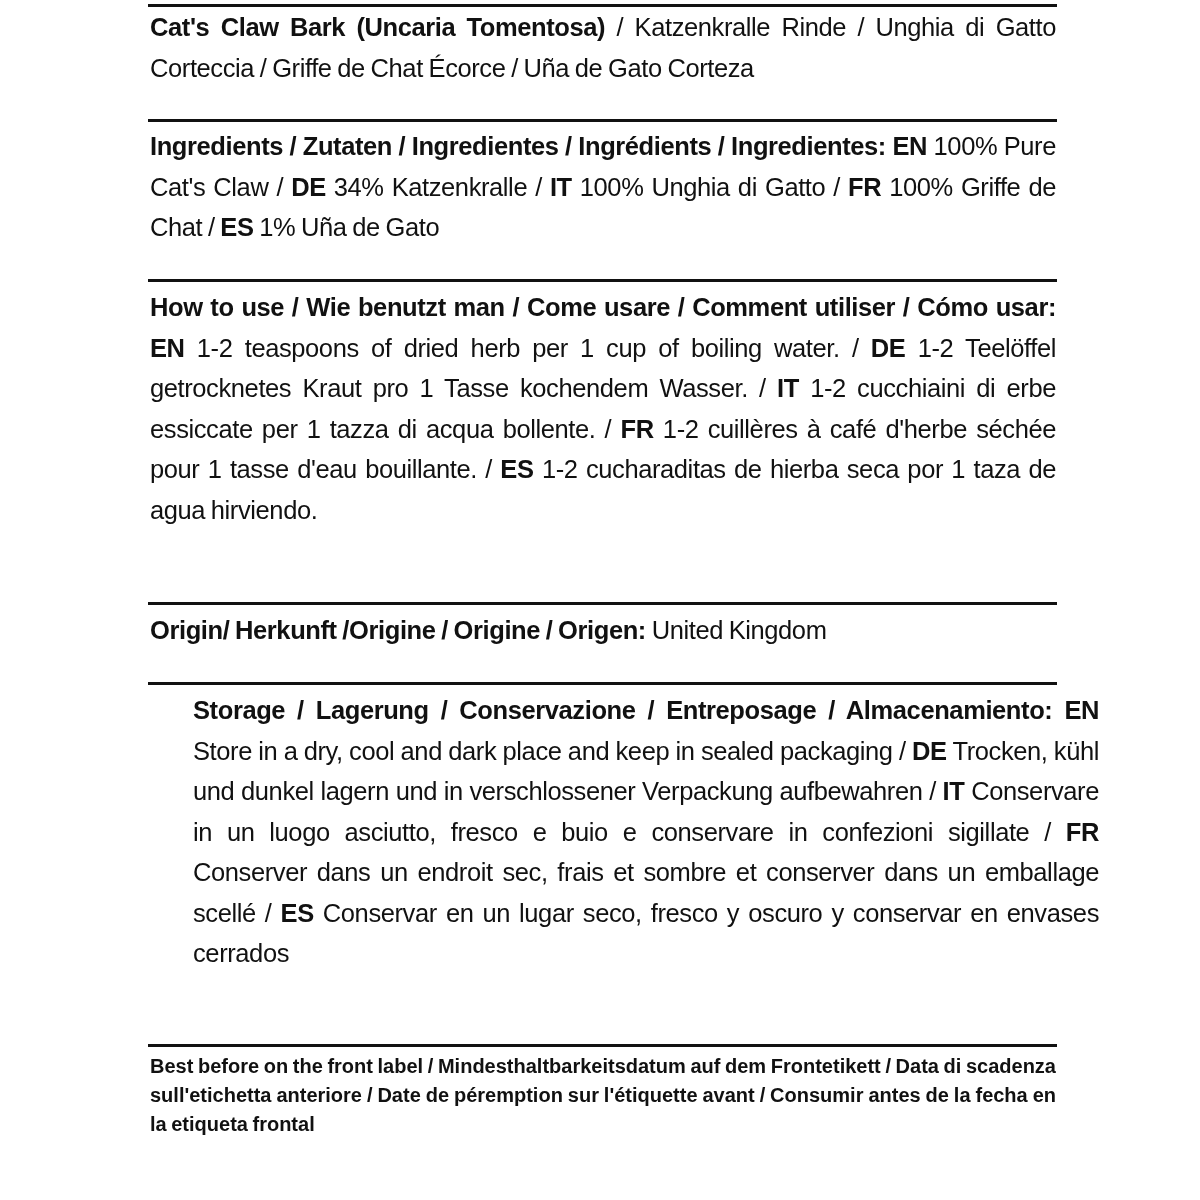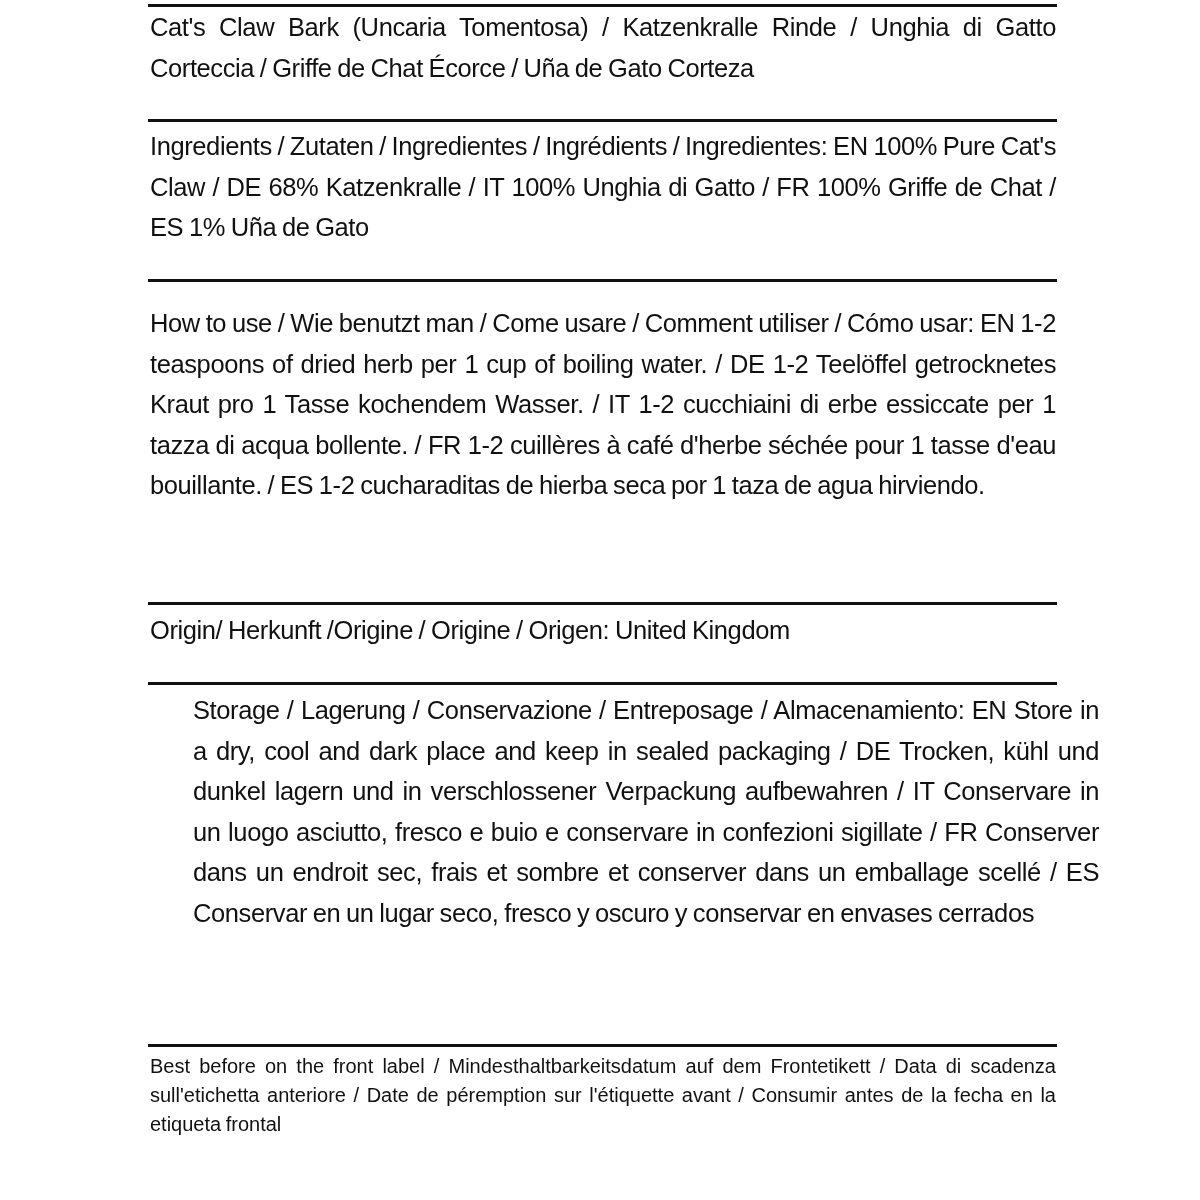--- a/index.html
+++ b/index.html
@@ -25,54 +25,54 @@
     .section {
       position: absolute;
       left: 150px;
       width: 906px;
       font-size: 25.5px;
       line-height: 40.5px;
       text-align: justify;
       letter-spacing: -0.4px;
       word-spacing: -1px;
     }
-    .section b { font-weight: normal; }
+    .section b { font-weight: bold; }
     .section.tight {
       line-height: 29px;
       font-size: 20px;
       letter-spacing: 0px;
     }
     #rule-0 { top: 4px; }
     #rule-1 { top: 119px; }
     #rule-2 { top: 279px; }
     #rule-3 { top: 602px; }
     #rule-4 { top: 682px; }
     #rule-5 { top: 1044px; }
 
     #sec-title { top: 7px; }
     #sec-ingredients { top: 126px; }
-    #sec-howto { top: 303px; }
+    #sec-howto { top: 287px; }
     #sec-origin { top: 610px; }
     #sec-storage { top: 690px; margin-left: 43px; }
     #sec-bestbefore { top: 1052px; }
   </style>
 </head>
 <body>
 
 <div class="rule" id="rule-0"></div>
 
 <div class="section" id="sec-title">
   <b>Cat's Claw Bark (Uncaria Tomentosa)</b><span> / Katzenkralle Rinde / Unghia di Gatto Corteccia / Griffe de Chat Écorce / Uña de Gato Corteza</span>
 </div>
 
 <div class="rule" id="rule-1"></div>
 
 <div class="section" id="sec-ingredients">
   <b>Ingredients / Zutaten / Ingredientes / Ingrédients / Ingredientes:</b>
-  <b>EN</b><span> 100% Pure Cat's Claw / </span><b>DE</b><span> 68% Katzenkralle / </span><b>IT</b><span> 100% Unghia di Gatto / </span><b>FR</b><span> 100% Griffe de Chat / </span><b>ES</b><span> 1% Uña de Gato</span>
+  <b>EN</b><span> 100% Pure Cat's Claw / </span><b>DE</b><span> 34% Katzenkralle / </span><b>IT</b><span> 100% Unghia di Gatto / </span><b>FR</b><span> 100% Griffe de Chat / </span><b>ES</b><span> 1% Uña de Gato</span>
 </div>
 
 <div class="rule" id="rule-2"></div>
 
 <div class="section" id="sec-howto">
   <b>How to use / Wie benutzt man / Come usare / Comment utiliser / Cómo usar:</b>
   <b>EN</b><span> 1-2 teaspoons of dried herb per 1 cup of boiling water. / </span><b>DE</b><span> 1-2 Teelöffel getrocknetes Kraut pro 1 Tasse kochendem Wasser. / </span><b>IT</b><span> 1-2 cucchiaini di erbe essiccate per 1 tazza di acqua bollente. / </span><b>FR</b><span> 1-2 cuillères à café d'herbe séchée pour 1 tasse d'eau bouillante. / </span><b>ES</b><span> 1-2 cucharaditas de hierba seca por 1 taza de agua hirviendo.</span>
 </div>
 
 <div class="rule" id="rule-3"></div>

